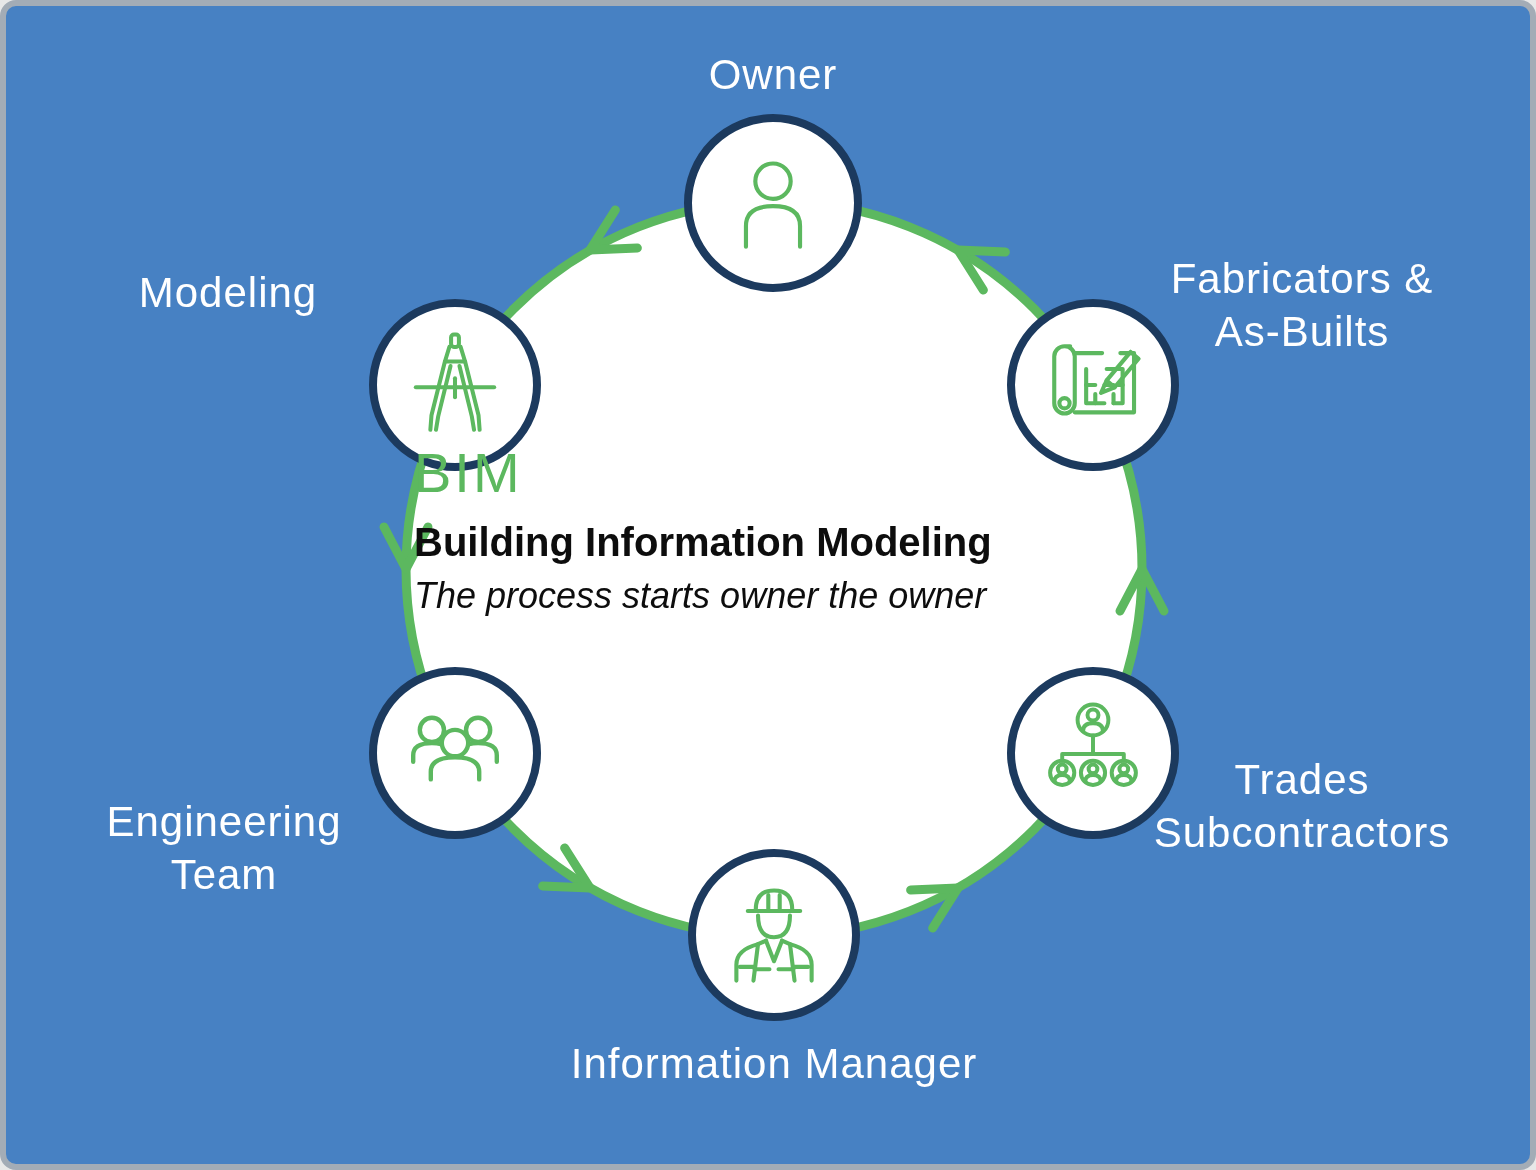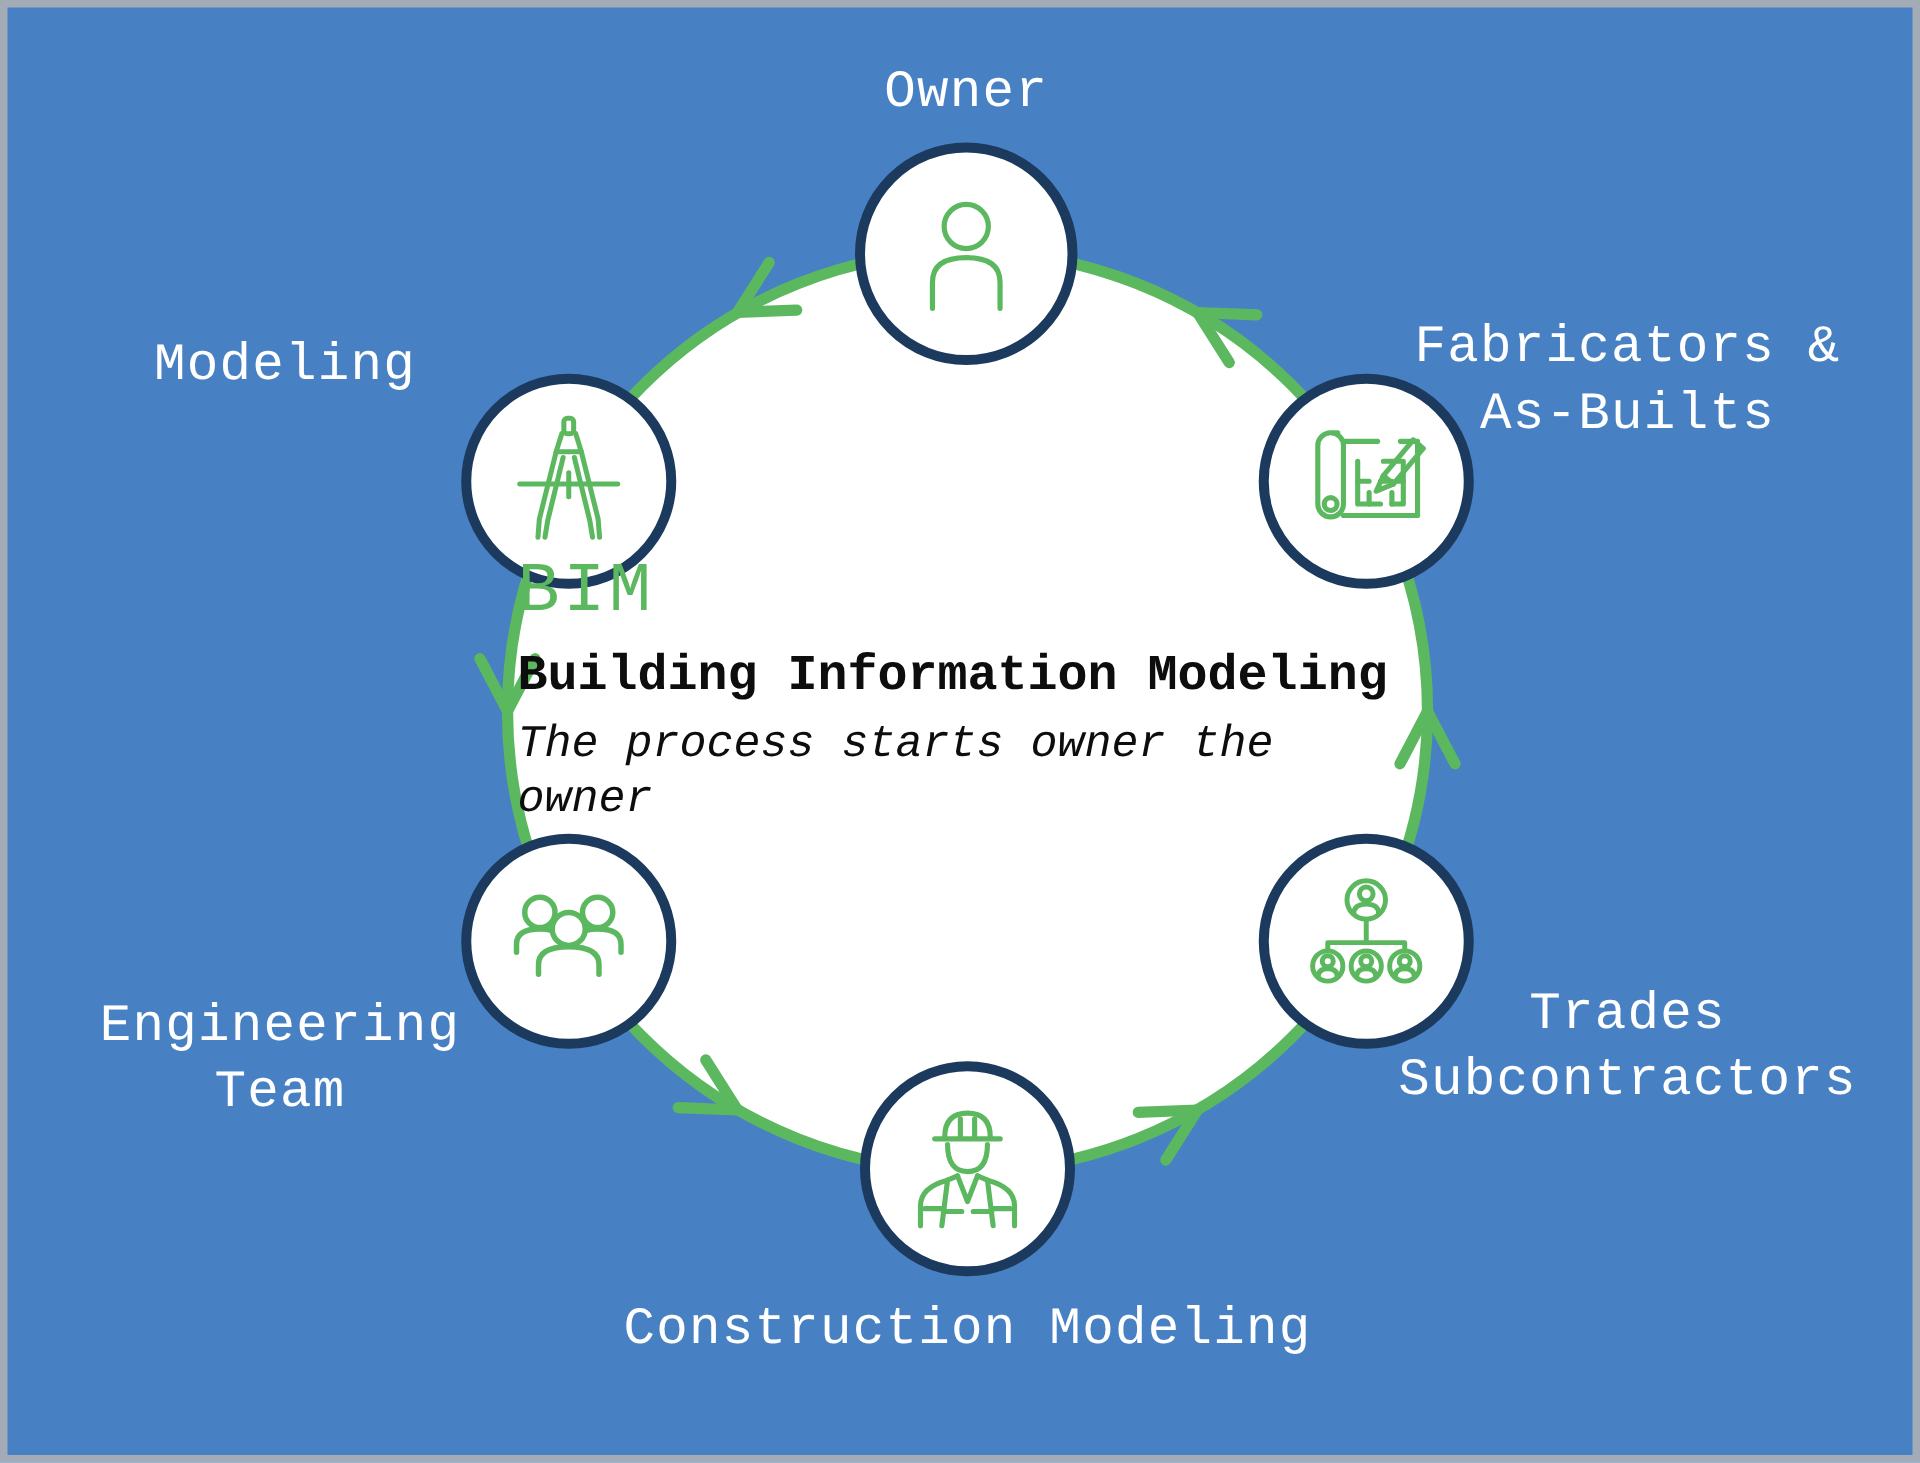--- a/index.html
+++ b/index.html
@@ -1,24 +1,24 @@
 <!DOCTYPE html>
 <html><head>
 <meta charset="utf-8">
 <style>
   html,body{margin:0;padding:0;background:#e8e8e8;}
   .frame{
     position:relative;
     width:1536px;height:1170px;
     box-sizing:border-box;
     border:6px solid #A3ACB6;
-    border-radius:0;
+    border-radius:16px;
     background:#4781C3;
     overflow:hidden;
-    font-family:Liberation Mono, monospace;
+    font-family:Liberation Sans, sans-serif;
   }
   .ring-svg{position:absolute;left:0;top:0;}
   .node{
     position:absolute;
     background:#FFFFFF;
     border:8px solid #1C3A5E;
     border-radius:50%;
     box-sizing:border-box;
     display:flex;align-items:center;justify-content:center;
   }
@@ -173,27 +173,27 @@
   <div class="label" style="left:1106px;top:246px;width:380px;">
     <span>Fabricators &amp;</span>
     <span>As-Builts</span>
   </div>
 
   <div class="label" style="left:68px;top:789px;width:300px;">
     <span>Engineering</span>
     <span>Team</span>
   </div>
 
-  <div class="label" style="left:1106px;top:779px;width:380px;">
+  <div class="label" style="left:1106px;top:747px;width:380px;">
     <span>Trades</span>
     <span>Subcontractors</span>
   </div>
 
   <div class="label" style="left:468px;top:1031px;width:600px;">
-    <span>Construction Modeling</span>
+    <span>Information Manager</span>
   </div>
 
   <div class="center-text">
     <div class="center-title">BIM</div>
     <div class="center-subtitle">Building Information Modeling</div>
     <div class="center-tagline">The process starts owner the owner</div>
   </div>
 
 </div>
 

